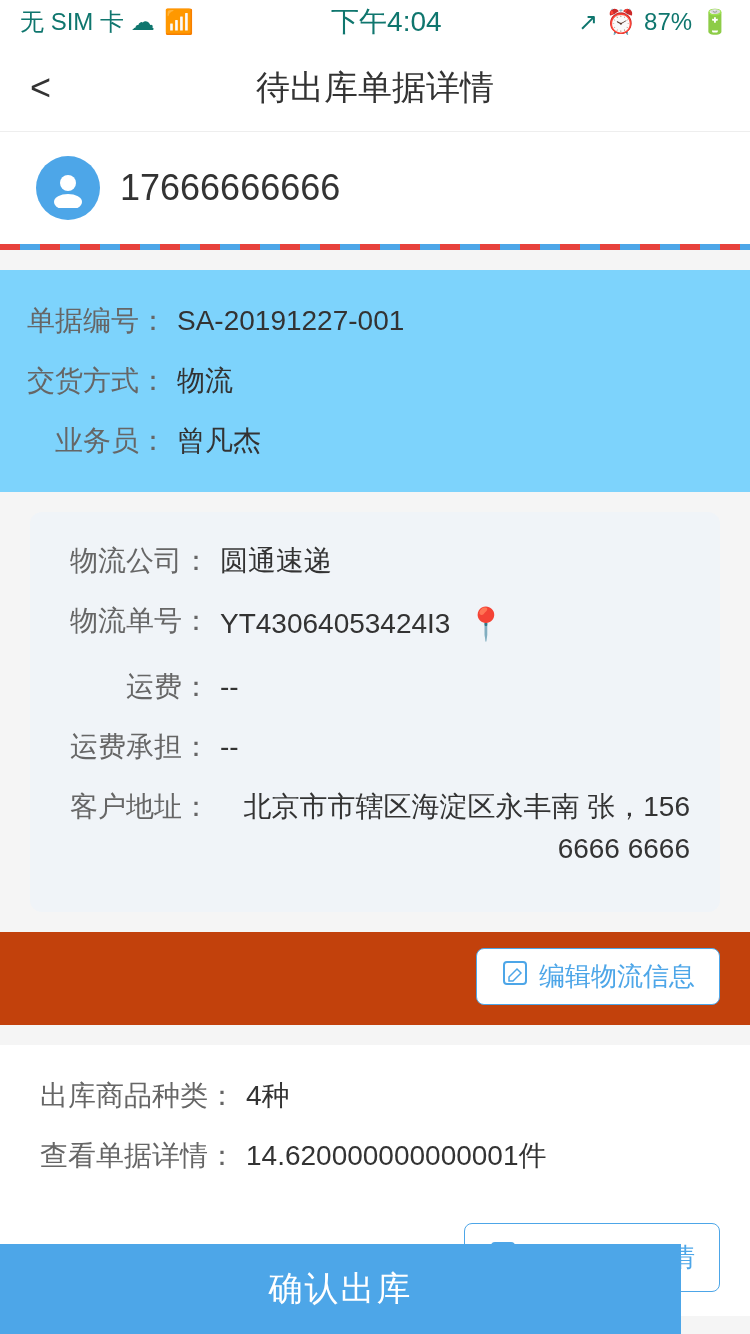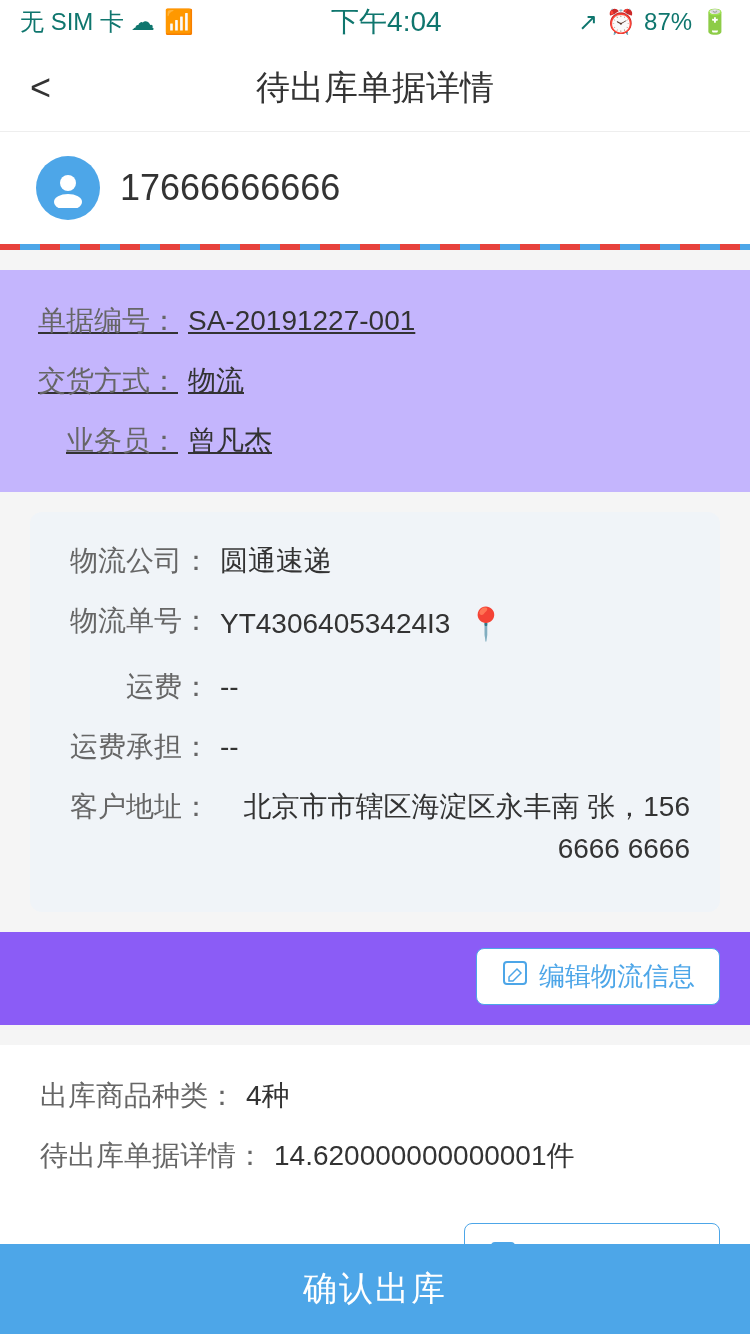--- a/index.html
+++ b/index.html
@@ -87,24 +87,23 @@
         #e8423c 0px, #e8423c 20px,
         #4da6e8 20px, #4da6e8 40px,
         #e8423c 40px, #e8423c 60px,
         #4da6e8 60px, #4da6e8 80px
       );
       width: 100%;
     }
 
     
     .section {
-      background: #c4b5fd;
-      padding: 30px 28px;
+      background: #7dd3fc;
+      padding: 30px 17px;
       margin-top: 20px;
-      text-decoration: underline;
     }
 
     .info-row {
       display: flex;
       align-items: flex-start;
       margin-bottom: 18px;
       line-height: 1.5;
     }
     .info-row:last-child { margin-bottom: 0; }
     .info-label {
@@ -155,21 +154,21 @@
     .location-icon {
       color: #4da6e8;
       font-size: 32px;
     }
 
     
     .edit-btn-row {
       display: flex;
       justify-content: flex-end;
       padding: 16px 30px 20px;
-      background: #8b5cf6;
+      background: #c2410c;
       margin-top: 0;
     }
     .edit-btn {
       border: 1.5px solid #4da6e8;
       color: #4da6e8;
       background: #fff;
       border-radius: 8px;
       padding: 10px 24px;
       font-size: 26px;
       display: flex;
@@ -208,21 +207,21 @@
       align-items: center;
       gap: 22px;
       cursor: pointer;
     }
 
     
     .confirm-btn-bar {
       position: fixed;
       bottom: 0;
       left: 0;
-      width: 750px;
+      width: 681px;
       background: #4da6e8;
       height: 90px;
       display: flex;
       align-items: center;
       justify-content: center;
       cursor: pointer;
     }
     .confirm-btn-text {
       color: #fff;
       font-size: 34px;
@@ -322,21 +321,21 @@
 </div>
 
 <div class="section-gap"></div>
 
 <div class="goods-section">
   <div class="info-row">
     <span class="info-label">出库商品种类：</span>
     <span class="info-value">4种</span>
   </div>
   <div class="info-row">
-    <span class="info-label">待出库单据详情：</span>
+    <span class="info-label">查看单据详情：</span>
     <span class="info-value">14.620000000000001件</span>
   </div>
 </div>
 
 <div class="detail-btn-row">
   <button class="detail-btn">
     <span>
       <svg width="28" height="28" viewBox="0 0 28 28" fill="none">
         <rect x="3" y="3" width="22" height="22" rx="3" stroke="#4da6e8" stroke-width="2" fill="none"></rect>
         <line x1="8" y1="10" x2="20" y2="10" stroke="#4da6e8" stroke-width="1.5"></line>

